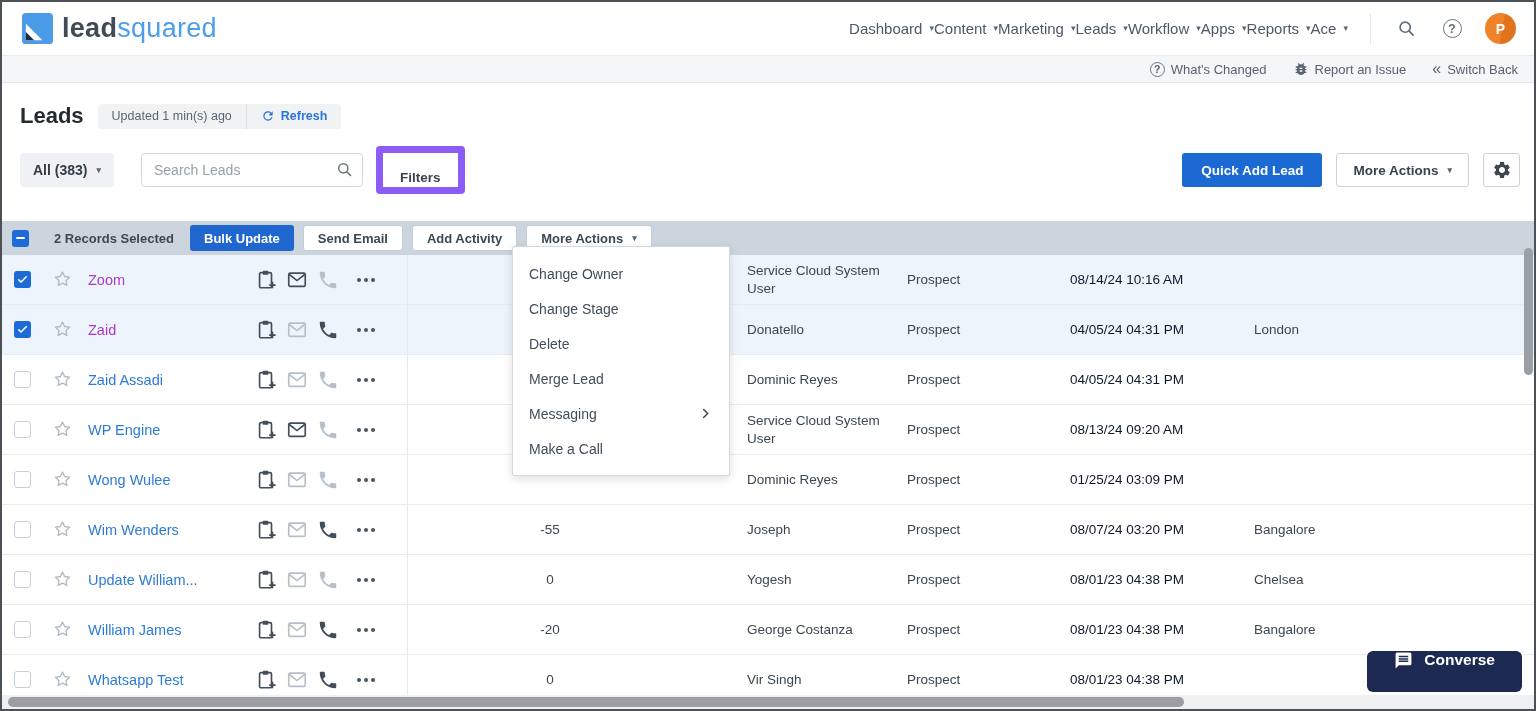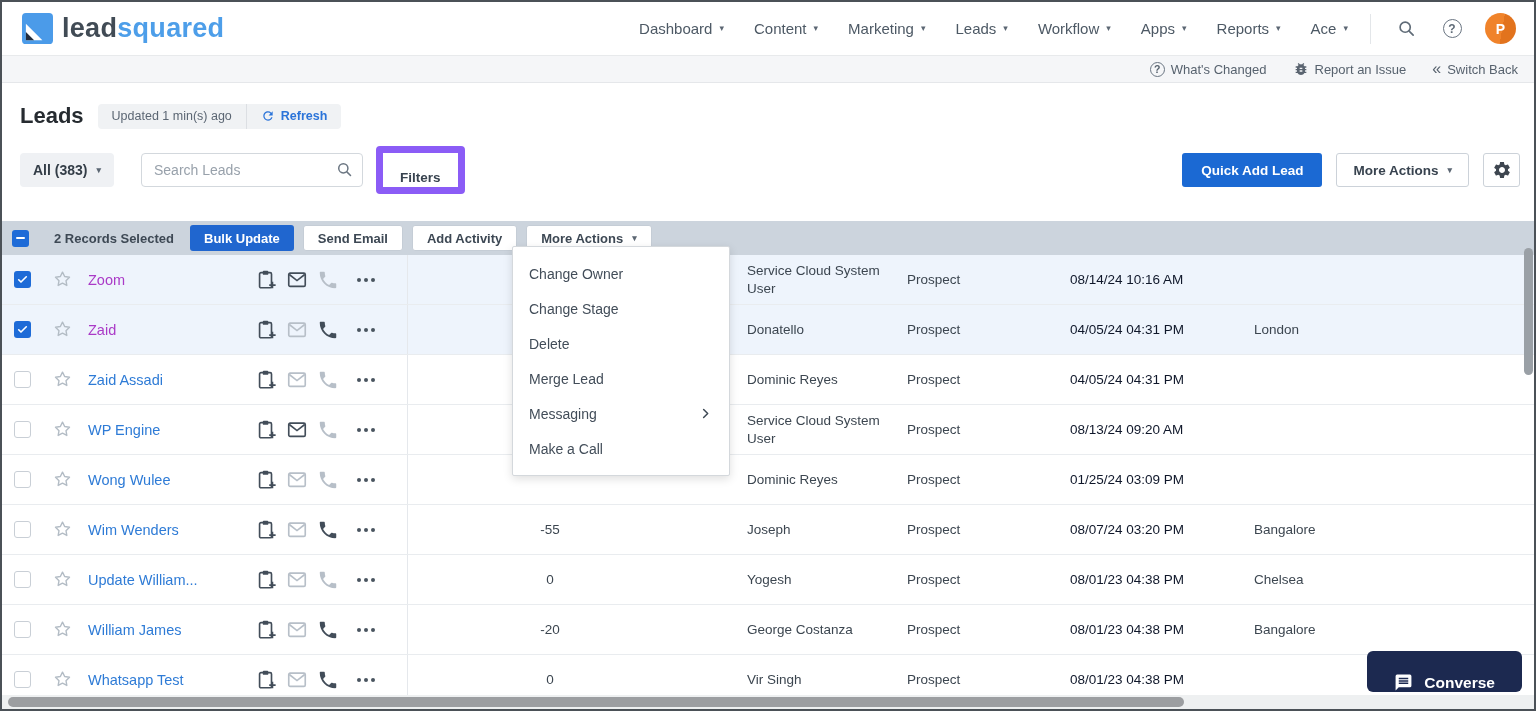--- a/index.html
+++ b/index.html
@@ -13,23 +13,23 @@
 
   
   .topnav{
     height:54px; display:flex; align-items:center;
     padding:0 18px 0 20px; border-bottom:1px solid #e8eaec; background:#fff;
   }
   .logo{ display:flex; align-items:center; gap:9px; cursor:pointer; }
   .logo-mark svg{ display:block; }
   .logo-text{ font-size:27px; letter-spacing:.3px; }
   .logo-text .lt1{ color:#414b55; font-weight:600; }
-  .logo-text .lt2{ color:#4d9ee9; font-weight:700; }
-
-  .mainmenu{ margin-left:auto; display:flex; align-items:center; gap:30px; }
+  .logo-text .lt2{ color:#4d9ee9; font-weight:400; }
+
+  .mainmenu{ margin-left:auto; display:flex; align-items:center; }
   .nav-item{ display:flex; align-items:center; gap:7px; font-size:15px;
     color:#4d5965; cursor:pointer; white-space:nowrap; }
   .caret{ font-size:9px; color:#5c6773; line-height:1; }
 
   .nav-right{ display:flex; align-items:center; margin-left:22px; }
   .nav-divider{ width:1px; height:30px; background:#e3e6e9; margin-right:22px; }
   .icon-btn{ width:26px; height:26px; display:flex; align-items:center; justify-content:center;
     color:#5f6b77; cursor:pointer; margin-right:20px; }
   .avatar{ width:31px; height:31px; border-radius:50%; color:#fff; font-weight:bold;
     font-size:14px; display:flex; align-items:center; justify-content:center;
@@ -120,21 +120,21 @@
   .context-menu{ position:absolute; left:510px; top:244px; width:218px; background:#fff;
     border:1px solid #d4d8dc; border-radius:2px; box-shadow:0 3px 10px rgba(0,0,0,.13);
     padding:9px 0; z-index:10; }
   .menu-item{ height:35px; display:flex; align-items:center; justify-content:space-between;
     padding:0 16px; font-size:14px; color:#424d59; cursor:pointer; }
   .submenu-chev{ color:#3e4955; display:flex; align-items:center; }
 
   
   .converse{ position:absolute; right:12px; bottom:17px; height:41px; padding:0 27px;
     background:#1c2950; color:#fff; border:none; border-radius:6px; font-size:15.5px;
-    font-weight:bold; display:flex; align-items:flex-end; gap:11px; cursor:pointer;
+    font-weight:bold; display:flex; align-items:flex-start; gap:11px; cursor:pointer;
     z-index:6; font-family:inherit; }
 
   
   .hscroll{ position:absolute; left:0; right:0; bottom:0; height:14px; background:#eef0f1; z-index:5; }
   .hscroll .thumb{ position:absolute; left:6px; top:2px; width:1176px; height:10px;
     background:#9c9ea1; border-radius:6px; cursor:pointer; }
   .vscroll-thumb{ position:absolute; right:1px; top:246px; width:9px; height:127px;
     background:#9aa0a6; border-radius:5px; z-index:5; cursor:pointer; }
 
   .hidden-defs{ position:absolute; width:0; height:0; overflow:hidden; }

